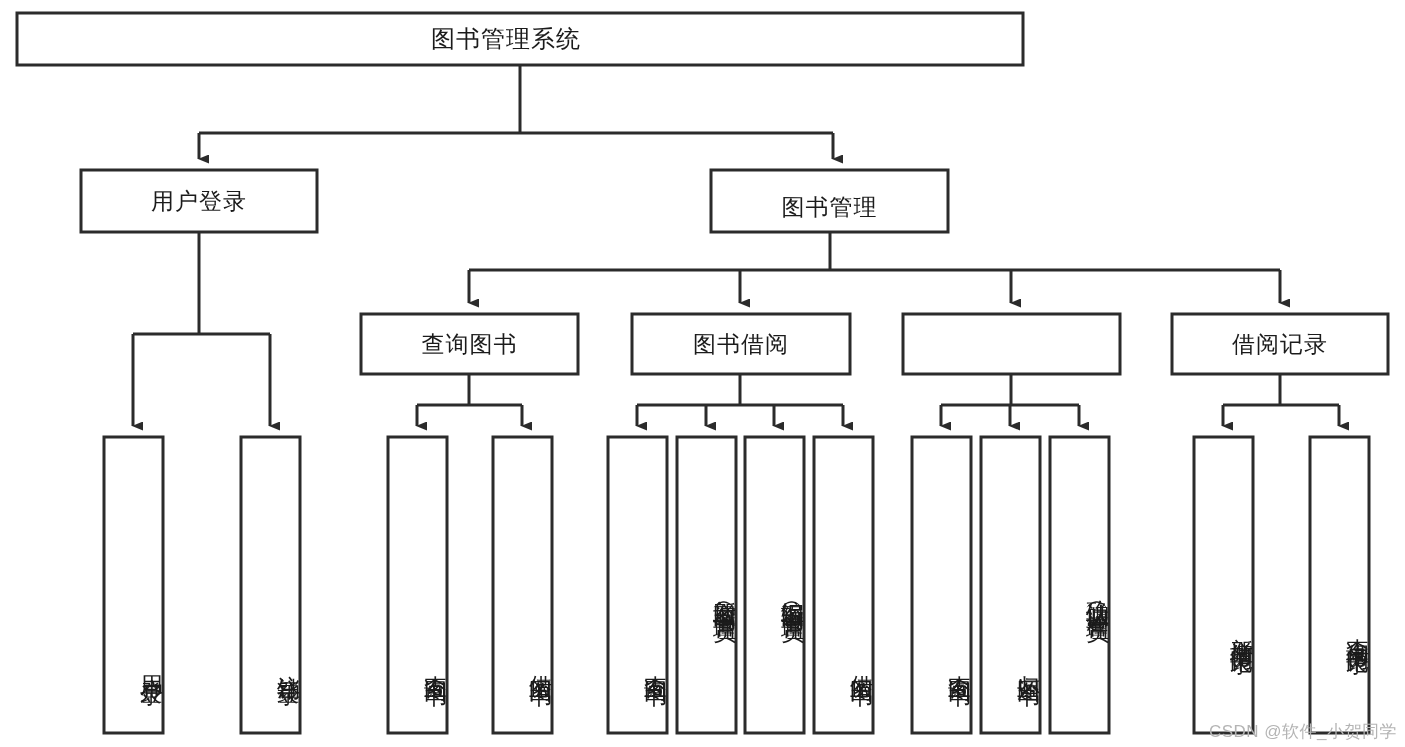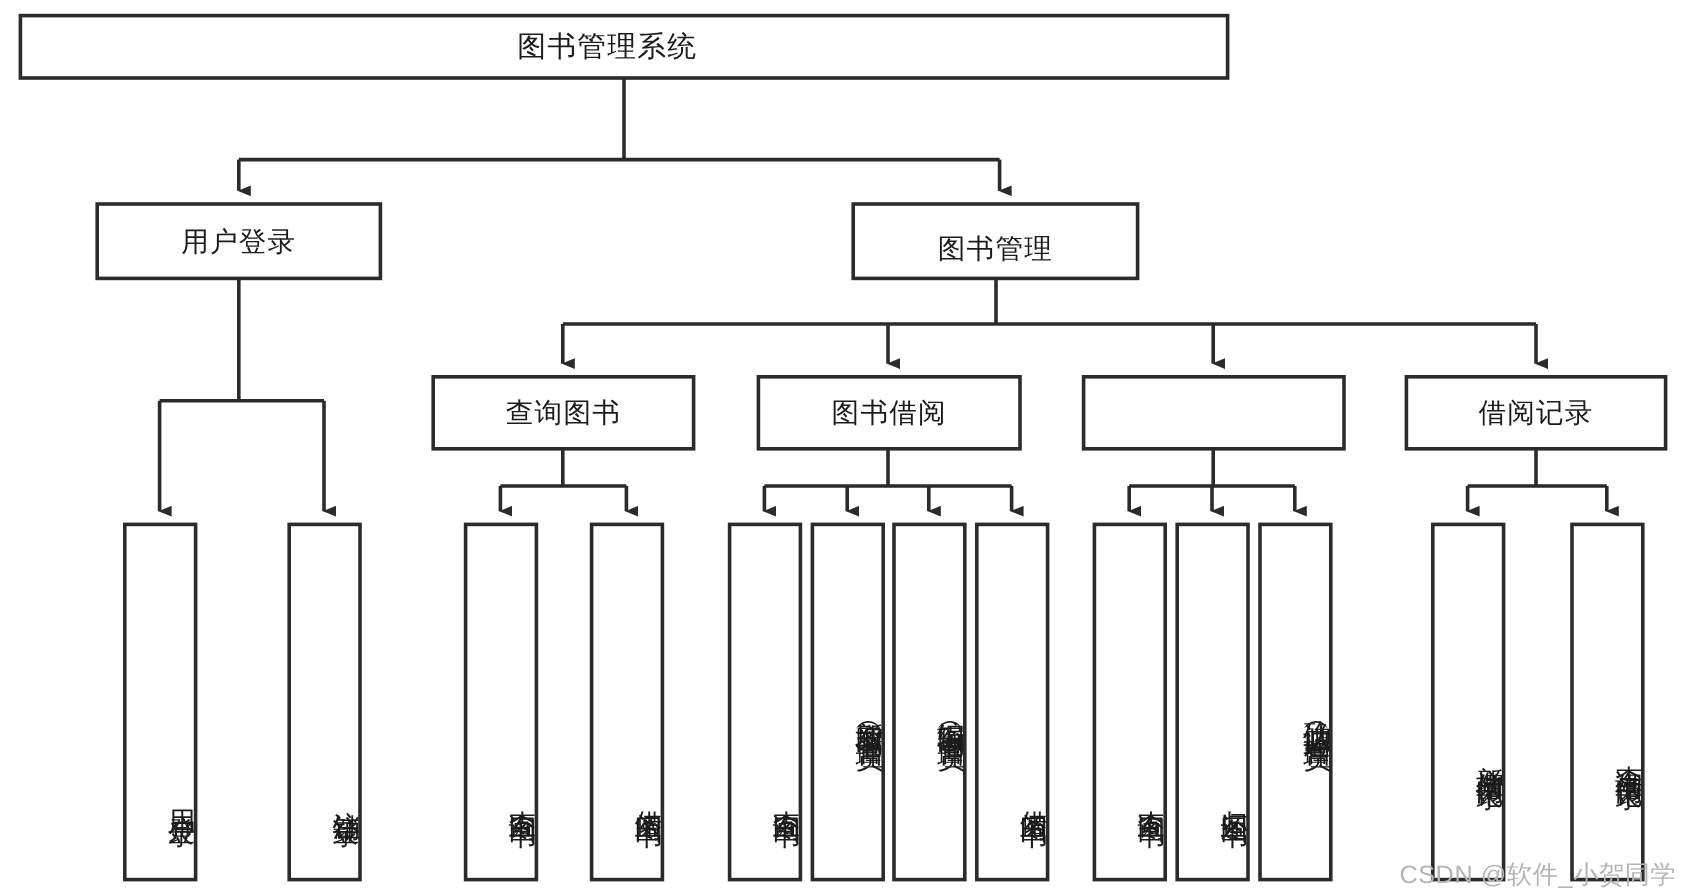--- a/index.html
+++ b/index.html
@@ -67,21 +67,21 @@
     text-orientation: upright;
     letter-spacing: 3px;
     line-height: 1;
     white-space: nowrap;
     pointer-events: none;
   }
   .watermark {
     position: absolute;
     right: 8px;
     bottom: 4px;
-    font-size: 21px;
+    font-size: 17px;
     color: #b4b4b4;
     letter-spacing: 0.5px;
     white-space: nowrap;
     pointer-events: none;
   }
 </style>
 </head>
 <body>
 
 <div id="diagram-root">

